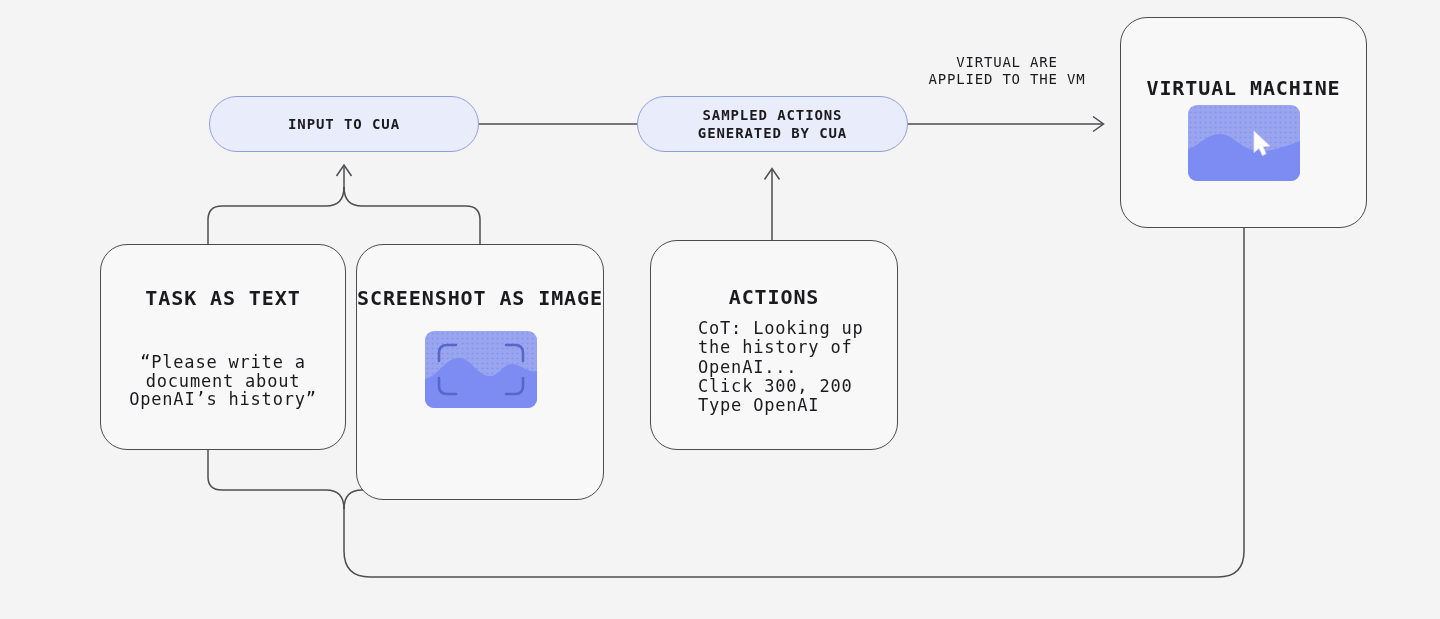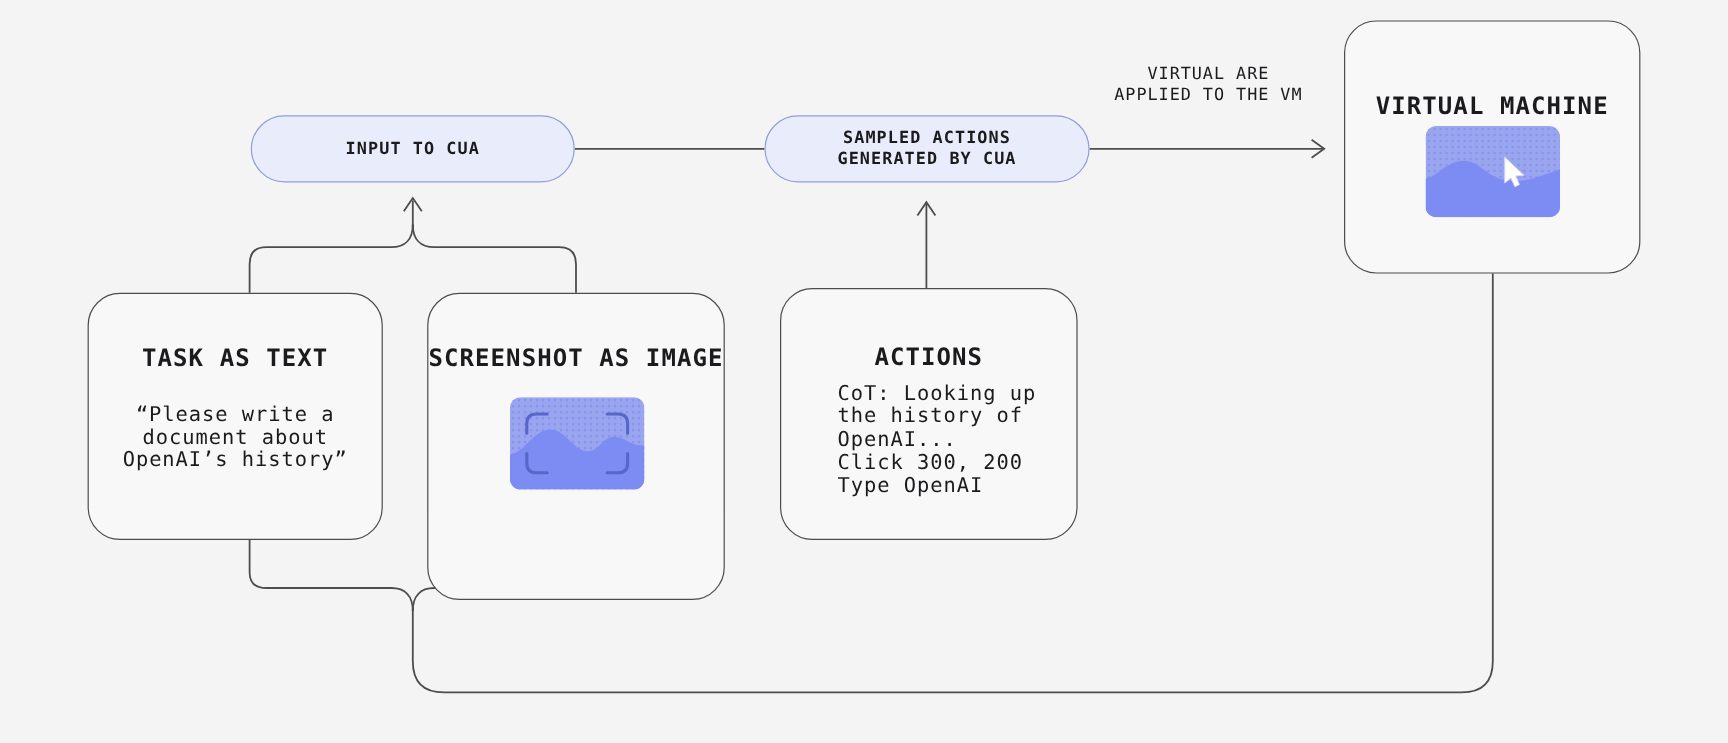--- a/index.html
+++ b/index.html
@@ -57,20 +57,21 @@
     position: absolute;
     font-size: 17px;
     letter-spacing: 0.8px;
     line-height: 19px;
     white-space: pre-line;
   }
   .body-centered {
     left: 0; right: 0;
     text-align: center;
     line-height: 18.5px;
+    margin-top: 16px;
   }
   .edge-label {
     position: absolute;
     left: 895px;
     top: 54px;
     width: 224px;
     text-align: center;
     font-size: 14px;
     letter-spacing: 0.8px;
     line-height: 17px;
@@ -127,21 +128,21 @@
       </defs>
       <g clip-path="url(#clipA)">
         <rect x="0" y="0" width="112" height="76" fill="#9aa5f0"></rect>
         <rect x="0" y="0" width="112" height="76" fill="url(#dotsA)"></rect>
         <path d="M0 44 C 10 42, 18 29, 32 29 C 45 29, 50 42, 66 45 C 82 48, 95 42, 112 36 L112 76 L0 76 Z" fill="#7d8cf2"></path>
         <path d="M66 26 L66 47.5 L71.1 43.2 L74.4 50.6 L78.2 48.8 L75 41.7 L81.8 41 Z" fill="#ffffff" stroke="#d9ddf5" stroke-width="0.8"></path>
       </g>
     </svg>
   </div>
 
-  <div class="node-box" style="left:73px; top:244px; width:246px; height:206px;">
+  <div class="node-box" style="left:100px; top:244px; width:246px; height:206px;">
     <div class="node-title" style="top:41px;">TASK AS TEXT</div>
     <div class="node-body body-centered" style="top:92px;">“Please write a
 document about
 OpenAI’s history”</div>
   </div>
 
   <div class="node-box" style="left:356px; top:244px; width:248px; height:256px;">
     <div class="node-title" style="top:41px;">SCREENSHOT AS IMAGE</div>
     <svg class="thumb" style="left:68px; top:86px;" width="112" height="77" viewBox="0 0 112 77">
       <defs>

